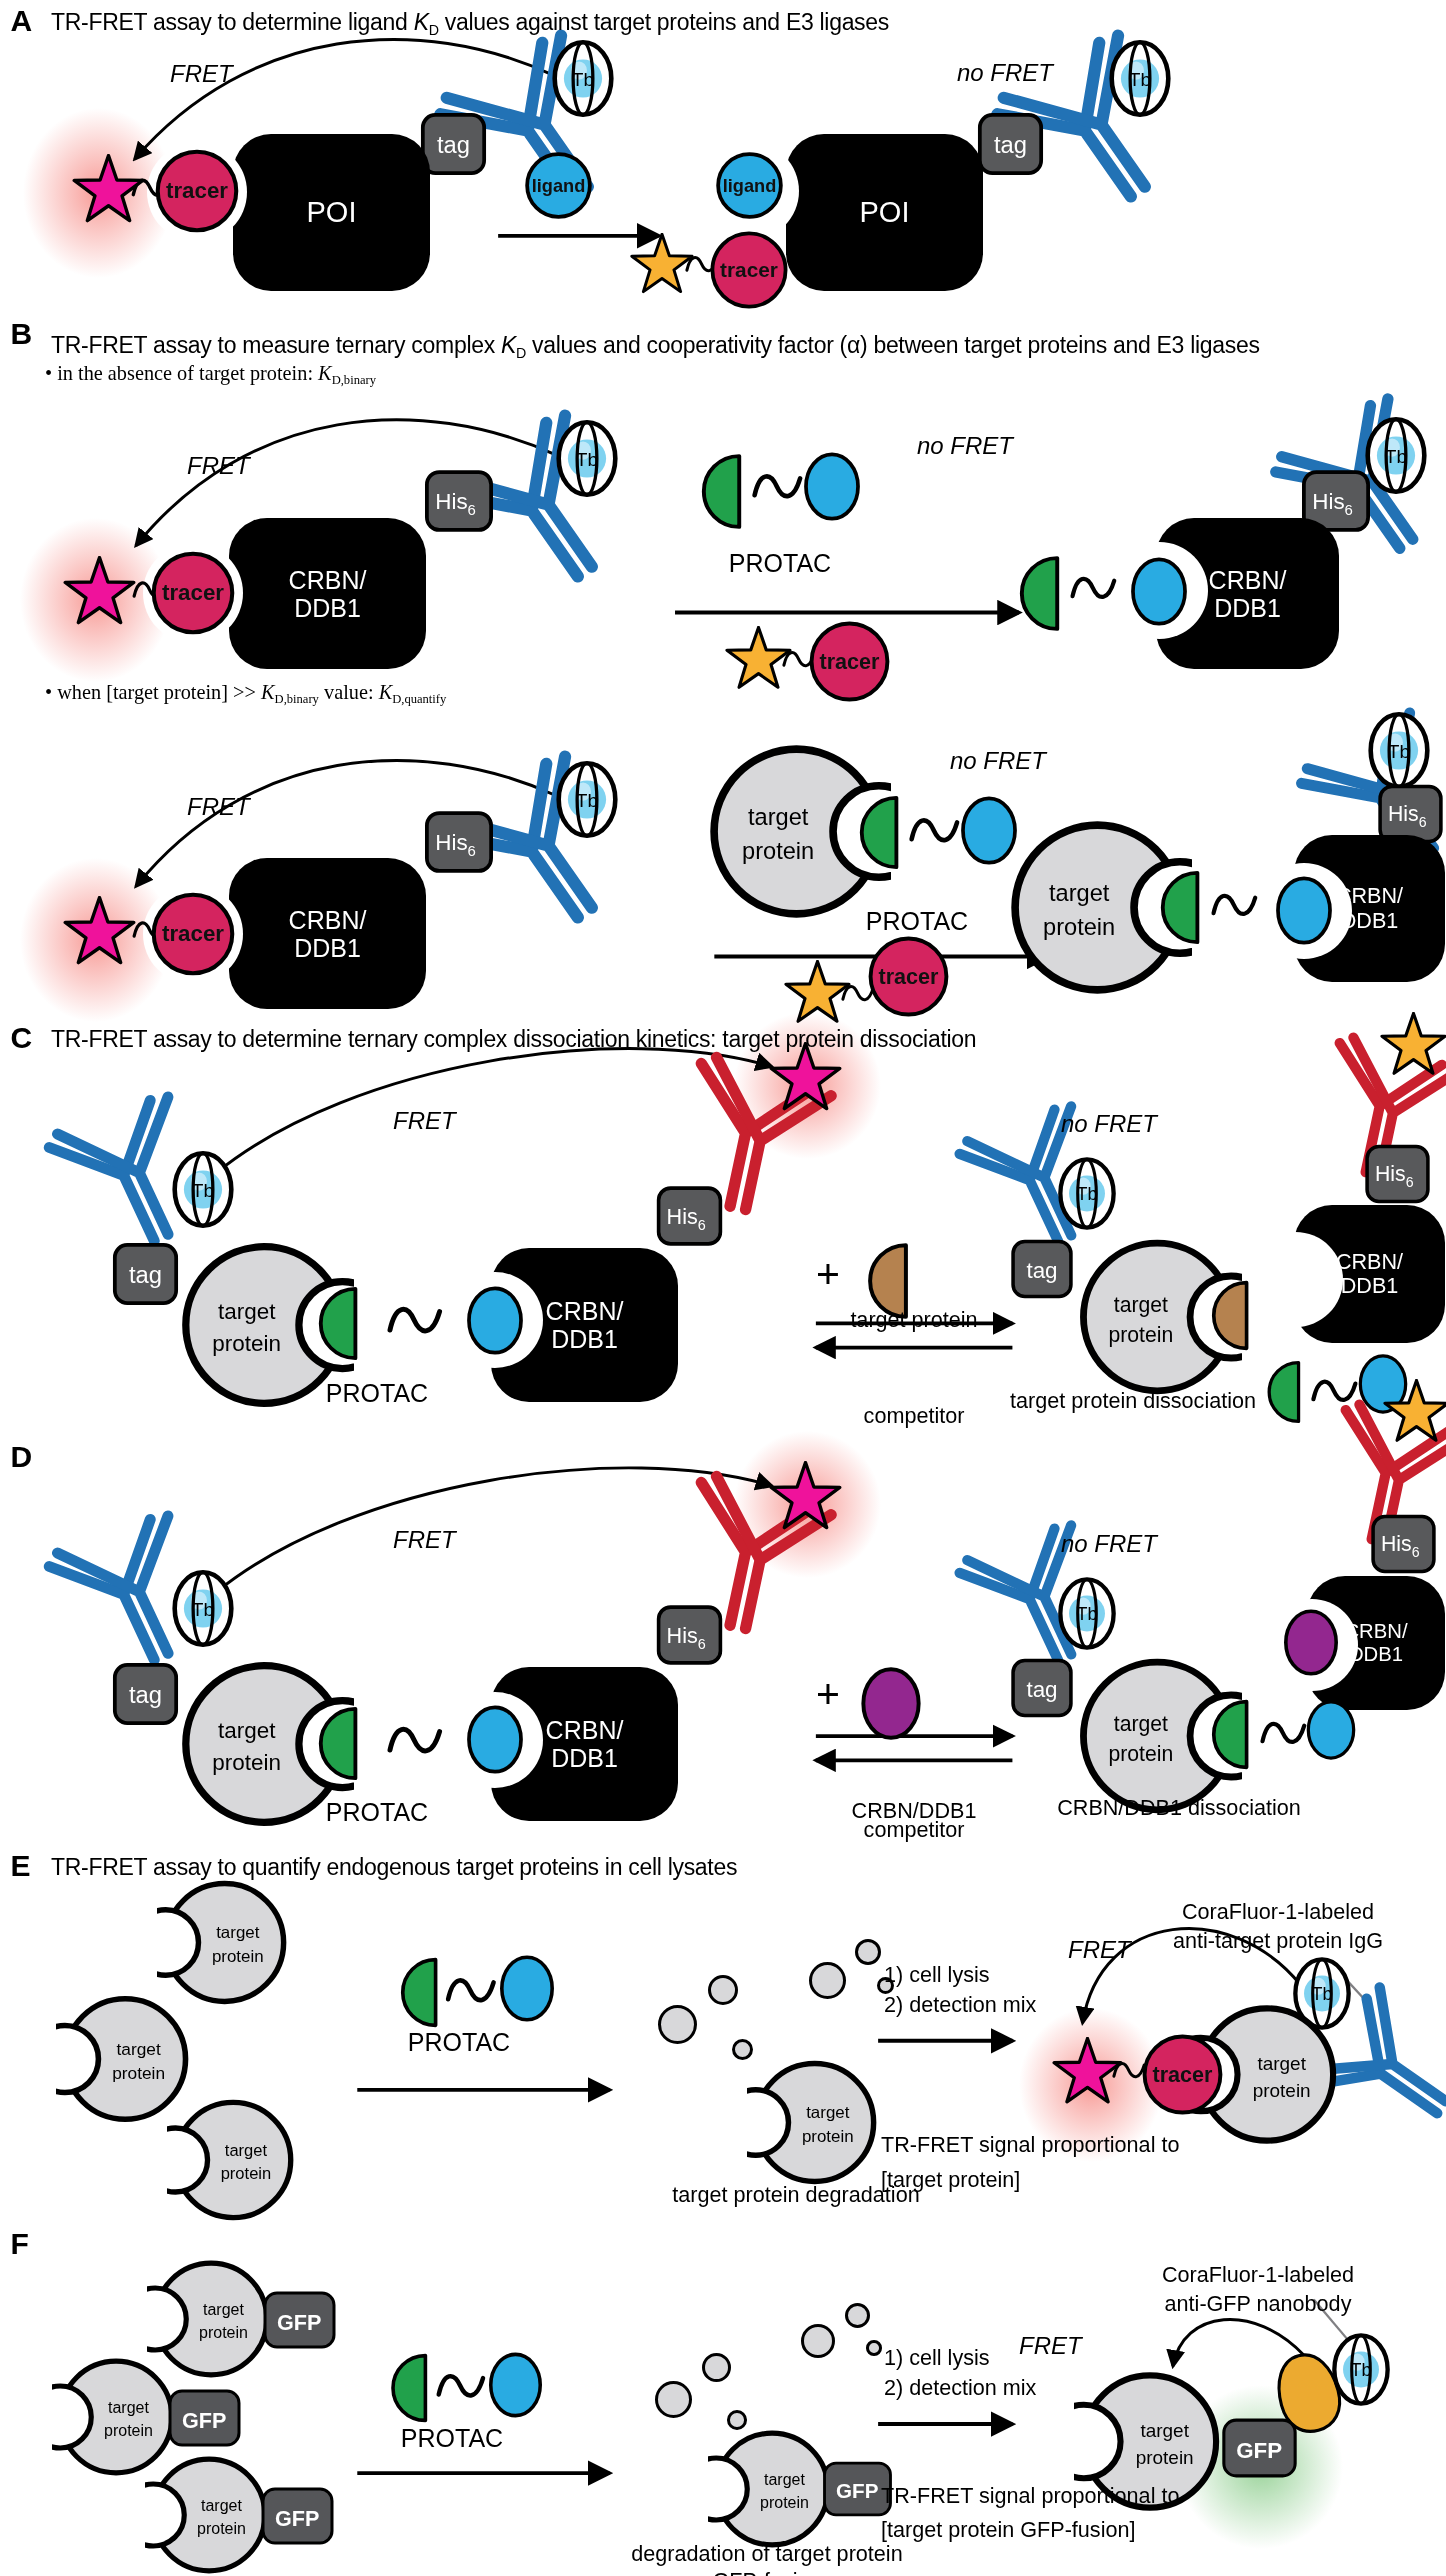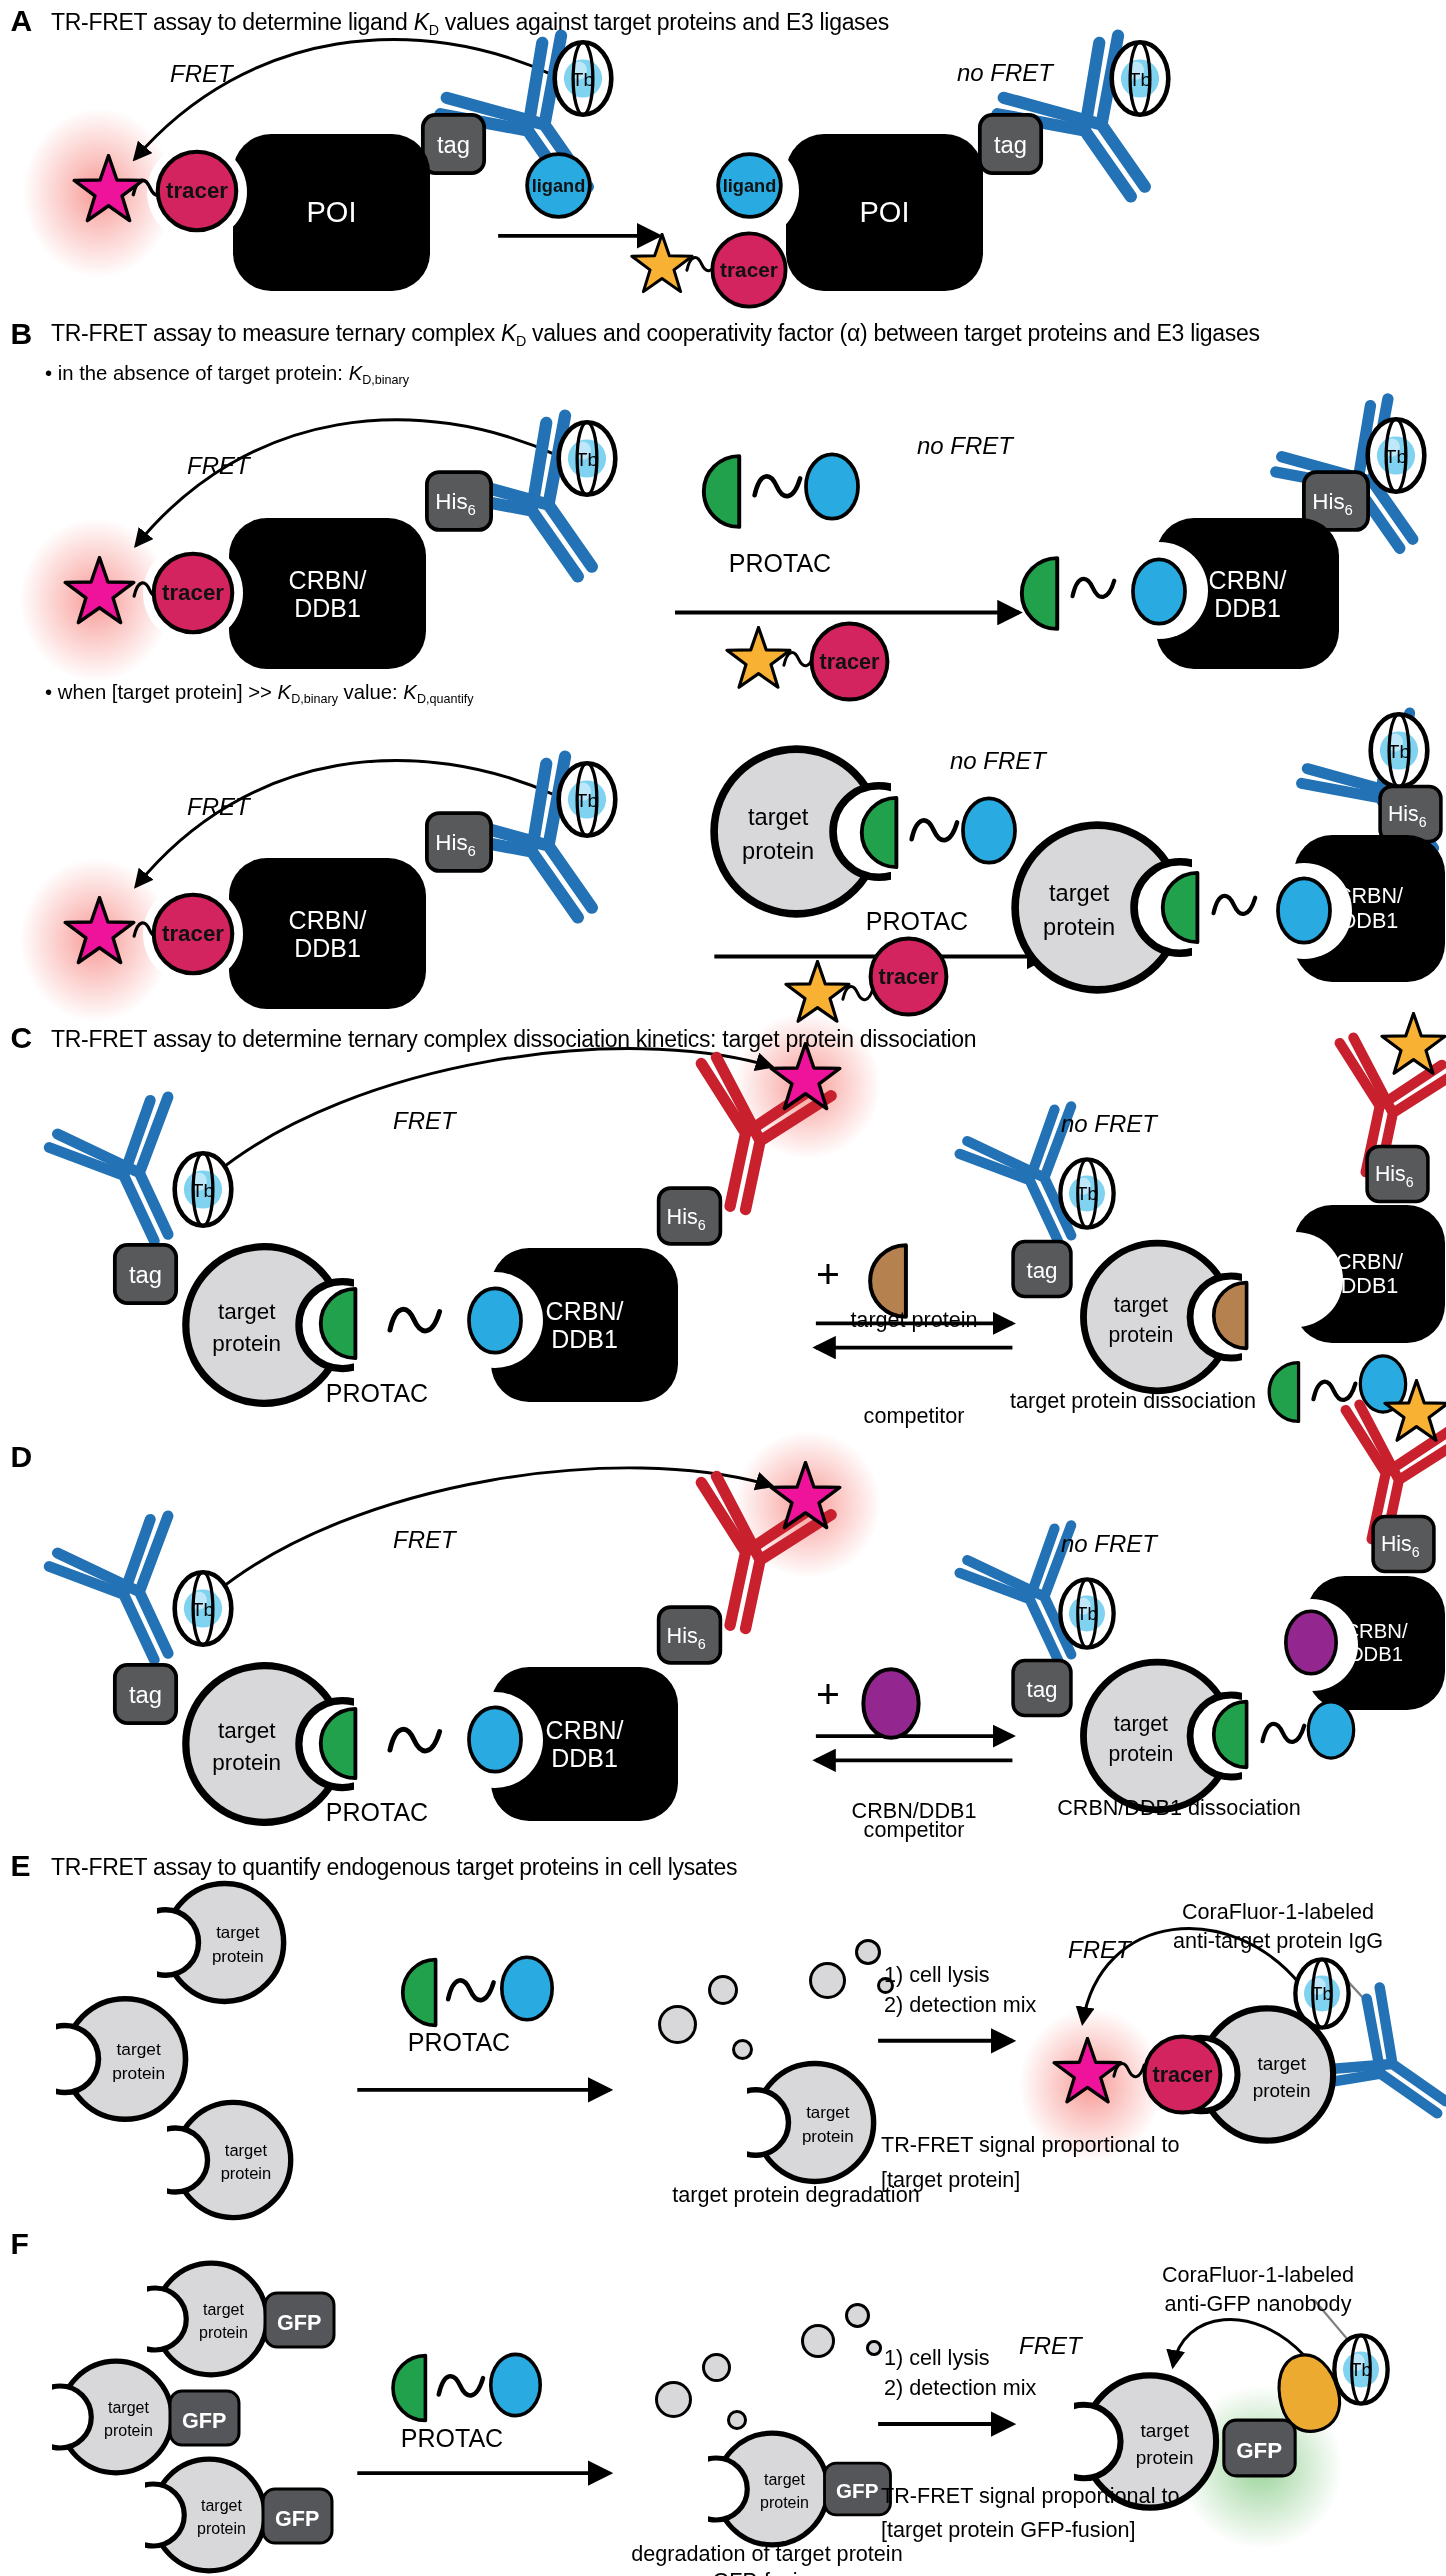--- a/index.html
+++ b/index.html
@@ -3,21 +3,21 @@
 <meta charset="utf-8">
 <style>
   html,body{margin:0;padding:0;background:#fff;}
   .cv{position:relative;width:1447px;height:2576px;background:#fff;overflow:hidden;
       font-family:"Liberation Sans","DejaVu Sans",sans-serif;color:#000;}
   .t{position:absolute;white-space:nowrap;}
   .ttl{font-size:23px;font-weight:500;letter-spacing:-0.3px;}
   .lbl{font-size:30px;font-weight:700;}
   .it{font-style:italic;font-size:24px;}
   .cap{font-size:21.6px;}
-  .blt{font-size:20.3px;}
+  .blt{font-size:20.3px;font-family:Liberation Serif, serif;}
   .ctr{transform:translateX(-50%);text-align:left;}
   .sub{font-size:0.62em;vertical-align:-0.35em;}
   .ki{font-style:italic;}
   .sv{position:absolute;}
   .glow{position:absolute;border-radius:50%;
         background:radial-gradient(closest-side,rgba(247,150,145,.95),rgba(247,150,145,0));}
   .gglow{position:absolute;border-radius:50%;
         background:radial-gradient(closest-side,rgba(143,206,143,.9),rgba(143,206,143,0));}
   .blob{position:absolute;background:#000;border-radius:38px;color:#fff;
         display:flex;flex-direction:column;align-items:center;justify-content:center;
@@ -205,21 +205,21 @@
     </svg>
   <svg class="sv" style="left:708px;top:229px;width:82px;height:82px" viewBox="0 0 125 125" width="82" height="82">
       <use href="#sym-tracer"></use>
     </svg>
   <div class="t lbl" style="left:10.5px;top:3.9px">A</div>
   <div class="t ttl" style="left:51px;top:9.2px"><span>TR-FRET assay to determine ligand </span><span class="ki">K</span><span class="sub">D</span><span> values against target proteins and E3 ligases</span></div>
   <div class="t it" style="left:170px;top:60px">FRET</div>
   <div class="t it" style="left:957px;top:59px">no FRET</div>
 
   <div class="t lbl" style="left:10.5px;top:317px">B</div>
-  <div class="t ttl" style="left:51px;top:320px"><span>TR-FRET assay to measure ternary complex </span><span class="ki">K</span><span class="sub">D</span><span> values and cooperativity factor (α) between target proteins and E3 ligases</span></div>
+  <div class="t ttl" style="left:51px;top:332px"><span>TR-FRET assay to measure ternary complex </span><span class="ki">K</span><span class="sub">D</span><span> values and cooperativity factor (α) between target proteins and E3 ligases</span></div>
   <div class="t blt" style="left:45px;top:362px"><span>• in the absence of target protein: </span><span class="ki">K</span><span class="sub">D,binary</span></div>
 
   <svg class="sv abblue" style="left:436px;top:406px;width:183px;height:197px;transform:rotate(-35deg)" viewBox="0 0 280 300" width="183" height="197">
       <use href="#sym-ab"></use>
     </svg>
   <svg class="sv" style="left:554px;top:419px;width:66px;height:79px" viewBox="0 0 100 120" width="66" height="79">
       <use href="#sym-tb"></use>
     </svg>
   <svg class="sv" style="left:423px;top:468px;width:72px;height:66px" viewBox="0 0 110 100" width="72" height="66">
       <use href="#sym-his"></use>

